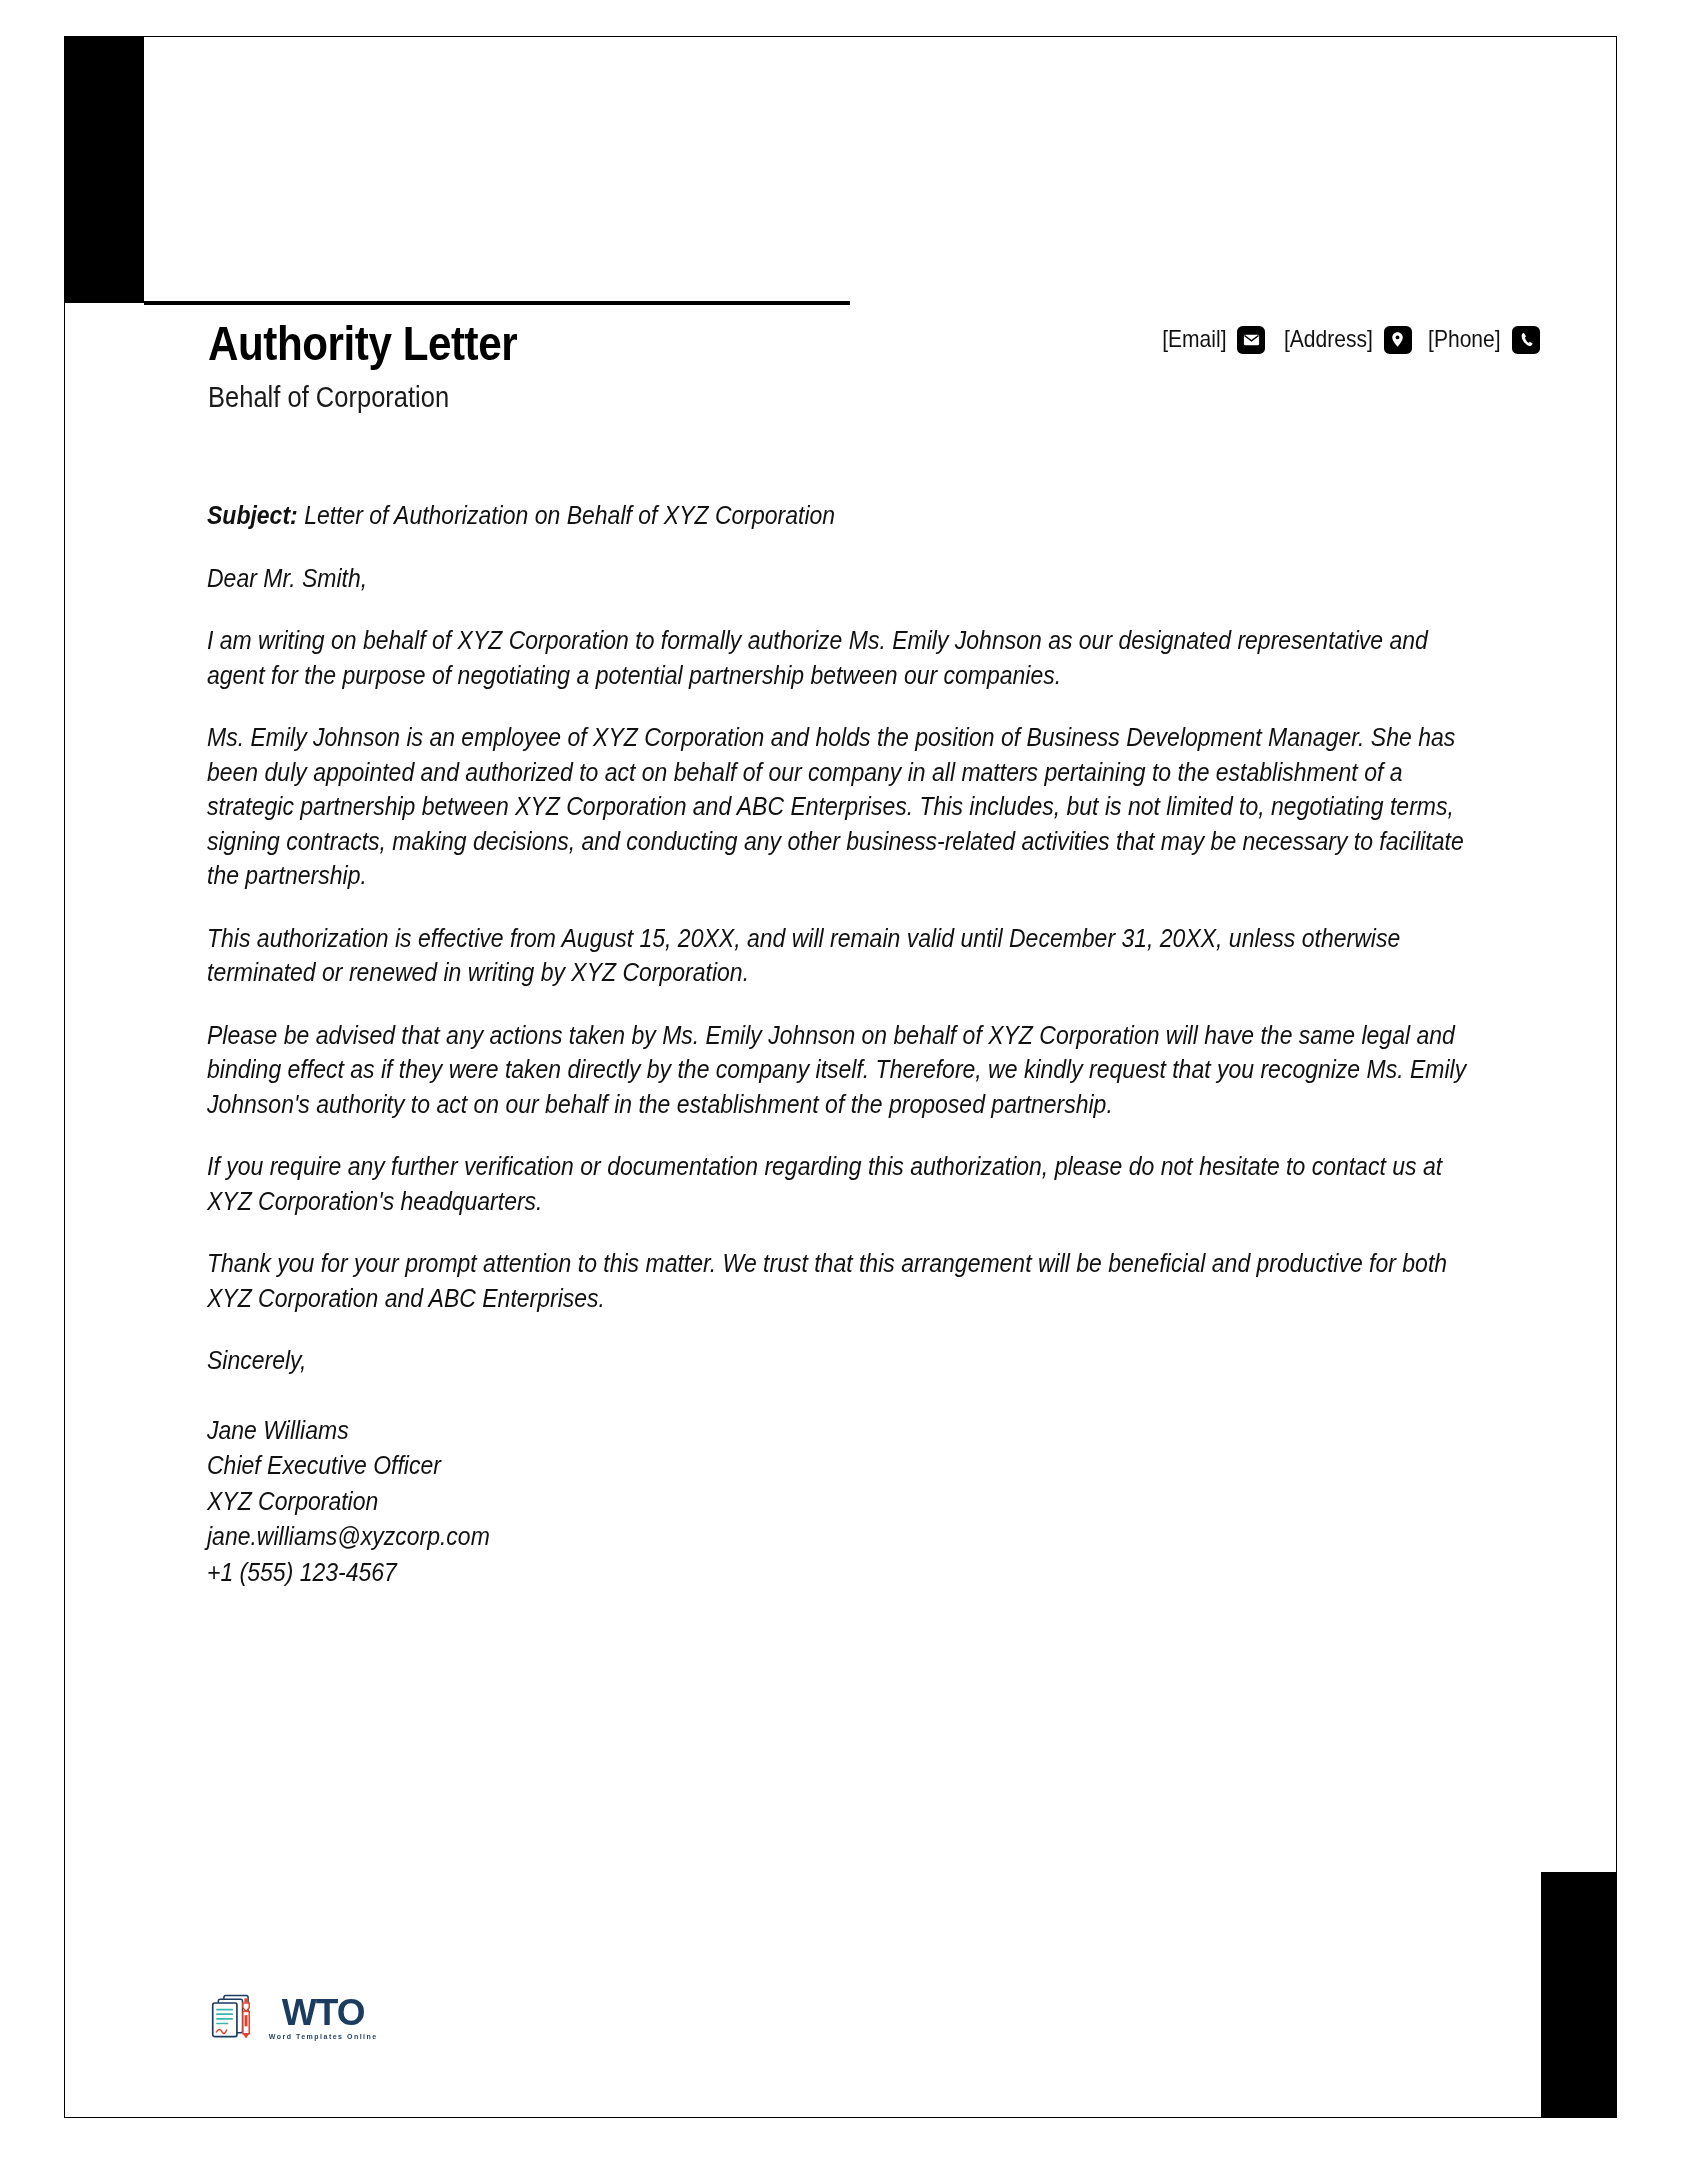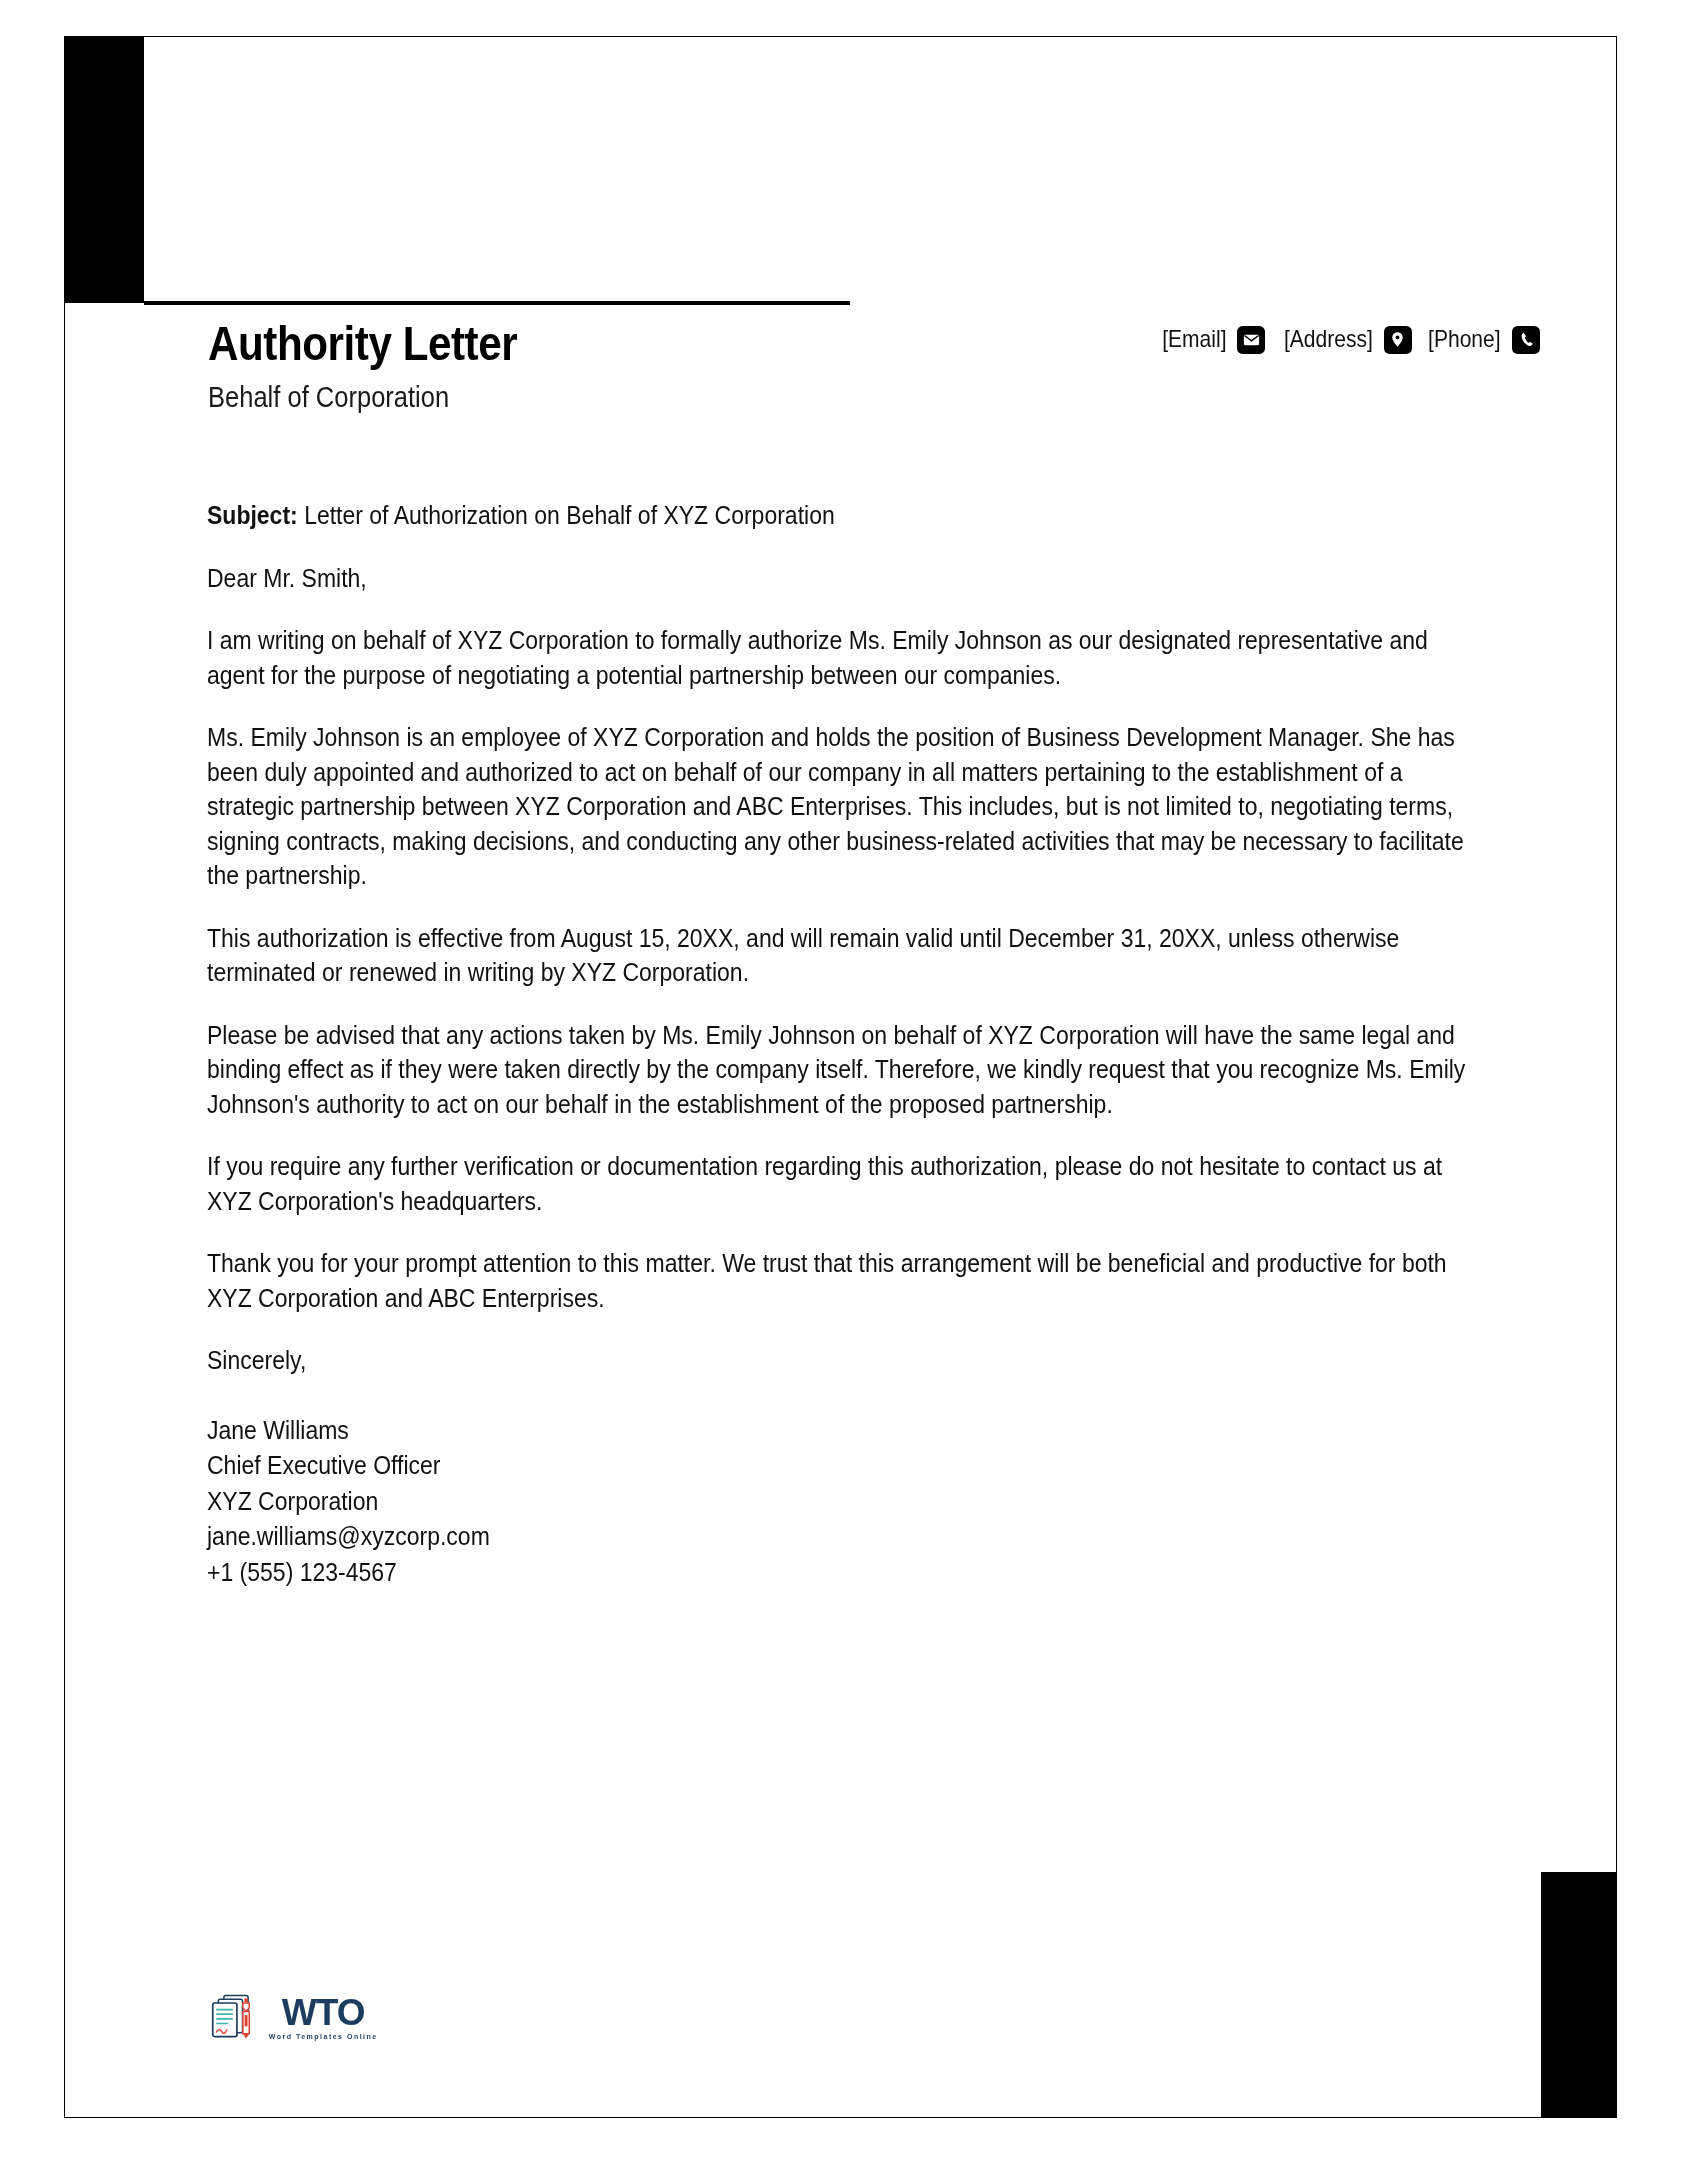--- a/index.html
+++ b/index.html
@@ -121,20 +121,21 @@
   }
   .contact-icon svg { display: block; }
 
   
   .letter-body {
     position: absolute;
     left: 142px;
     top: 461px;
     width: 1276px;
     color: #111111;
+    font-style: italic;
   }
   .para {
     font-size: 25px;
     line-height: 1.38;
     margin: 0 0 28px 0;
     transform: scaleX(0.92);
     transform-origin: left top;
     width: 108.7%;
   }
   .subject-label { font-weight: bold; }

